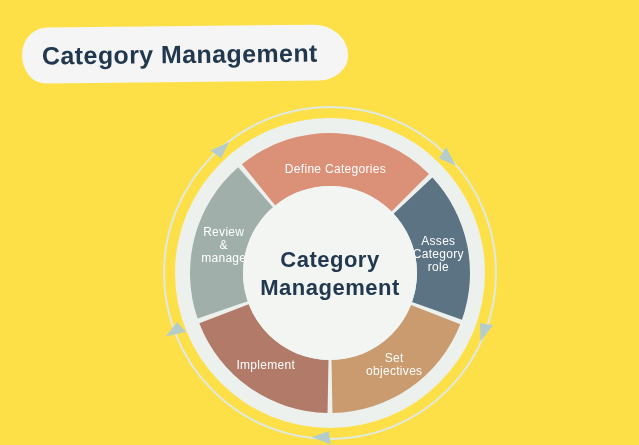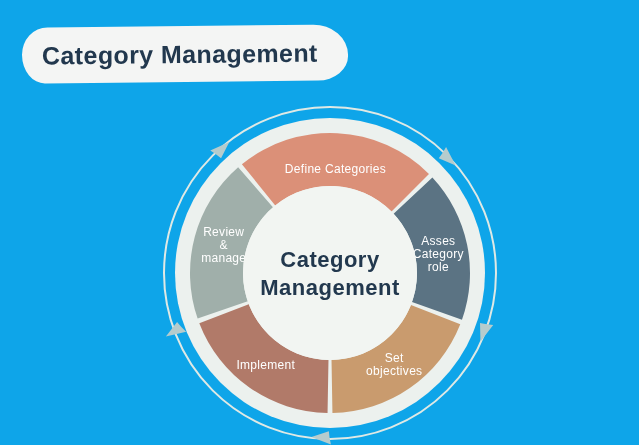--- a/index.html
+++ b/index.html
@@ -5,21 +5,21 @@
   html, body {
     margin: 0;
     padding: 0;
     background: #ffffff;
     font-family: "Liberation Sans", sans-serif;
   }
   .page {
     position: relative;
     width: 639px;
     height: 445px;
-    background: #0ea5e9;
+    background: #fde047;
     overflow: hidden;
   }
   .title-blob {
     position: absolute;
     left: 22px;
     top: 26px;
     width: 326px;
     height: 56px;
     background: #f4f5f4;
     border-radius: 34px 46px 40px 30px / 36px 40px 32px 38px;

